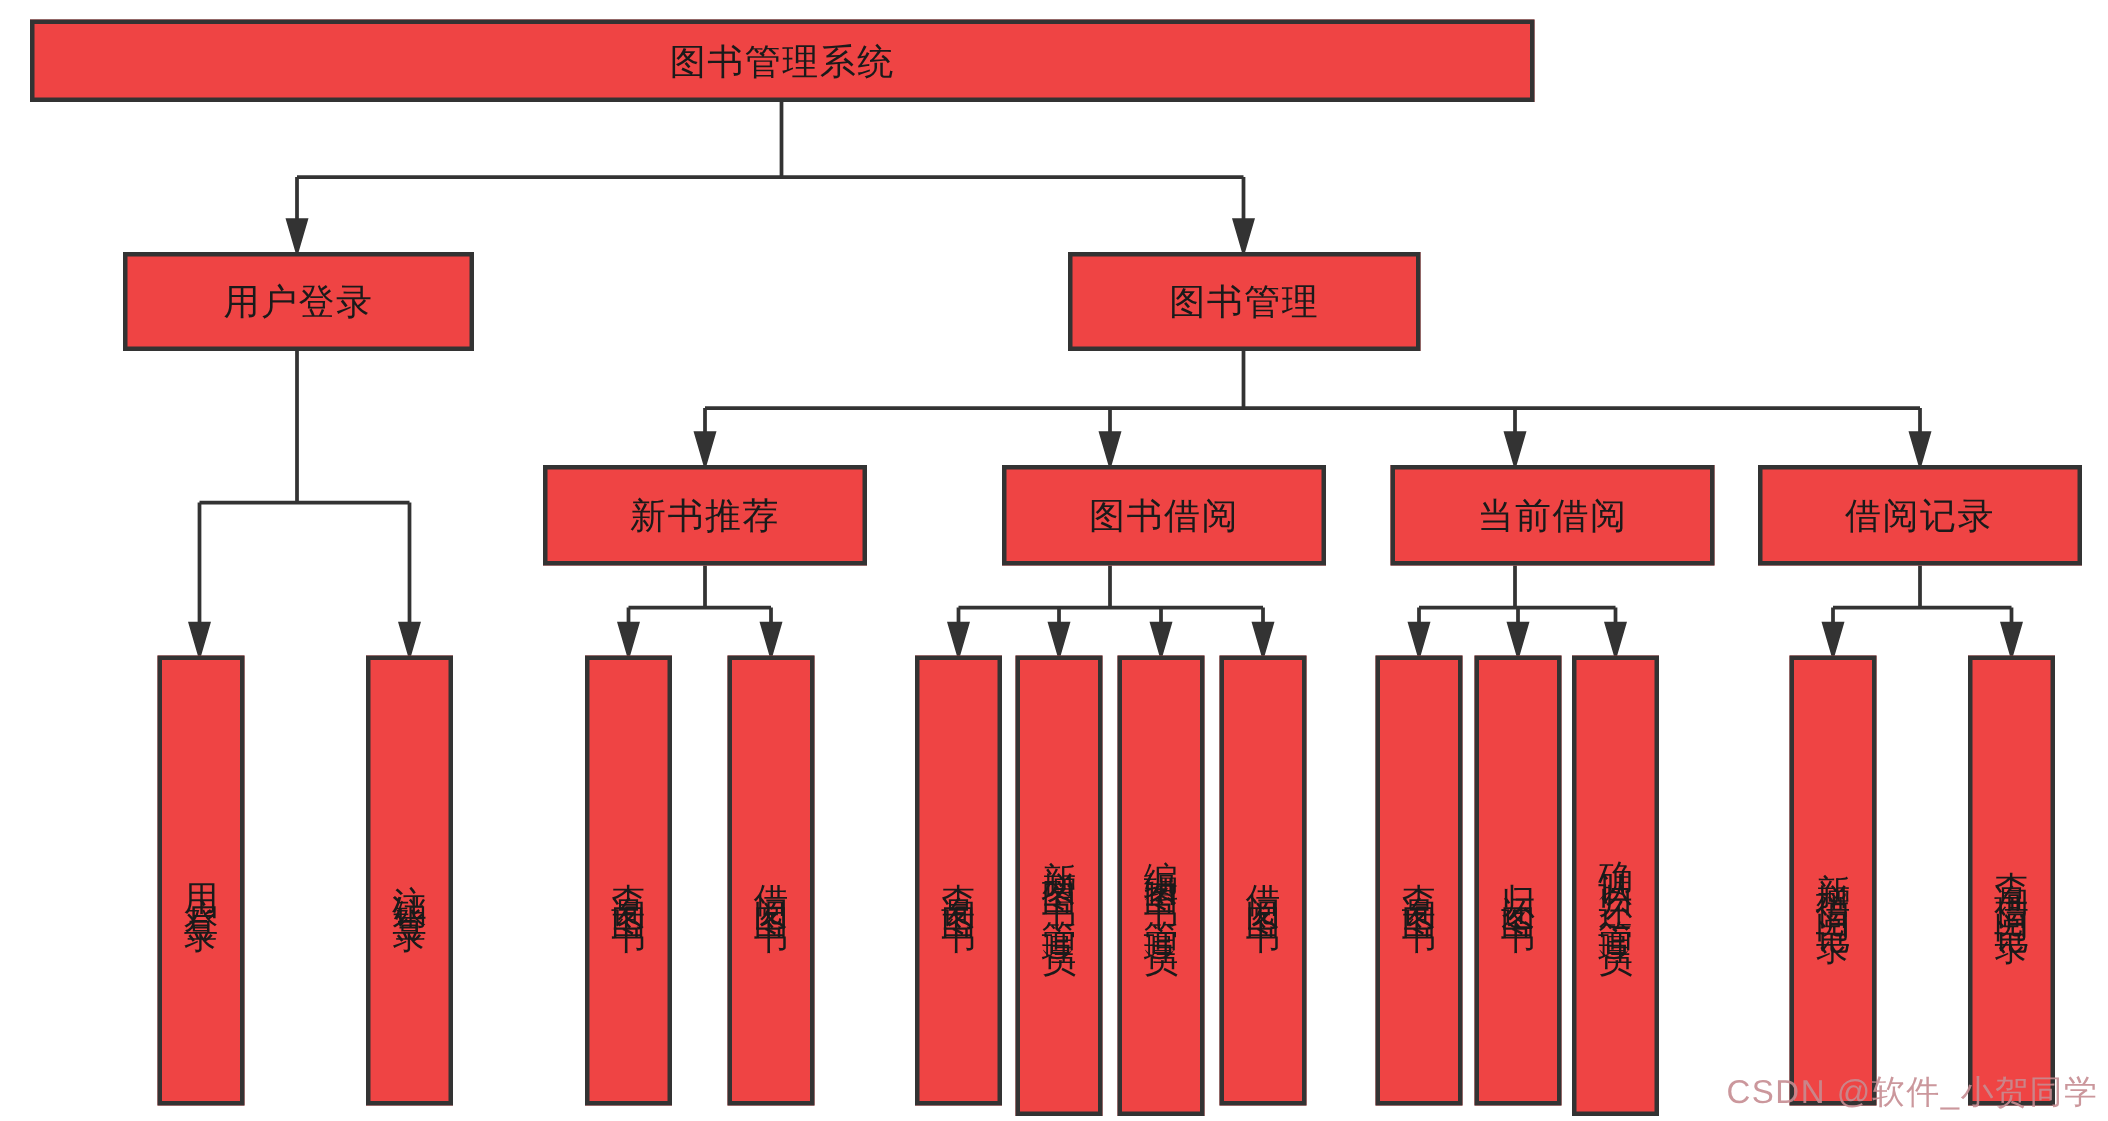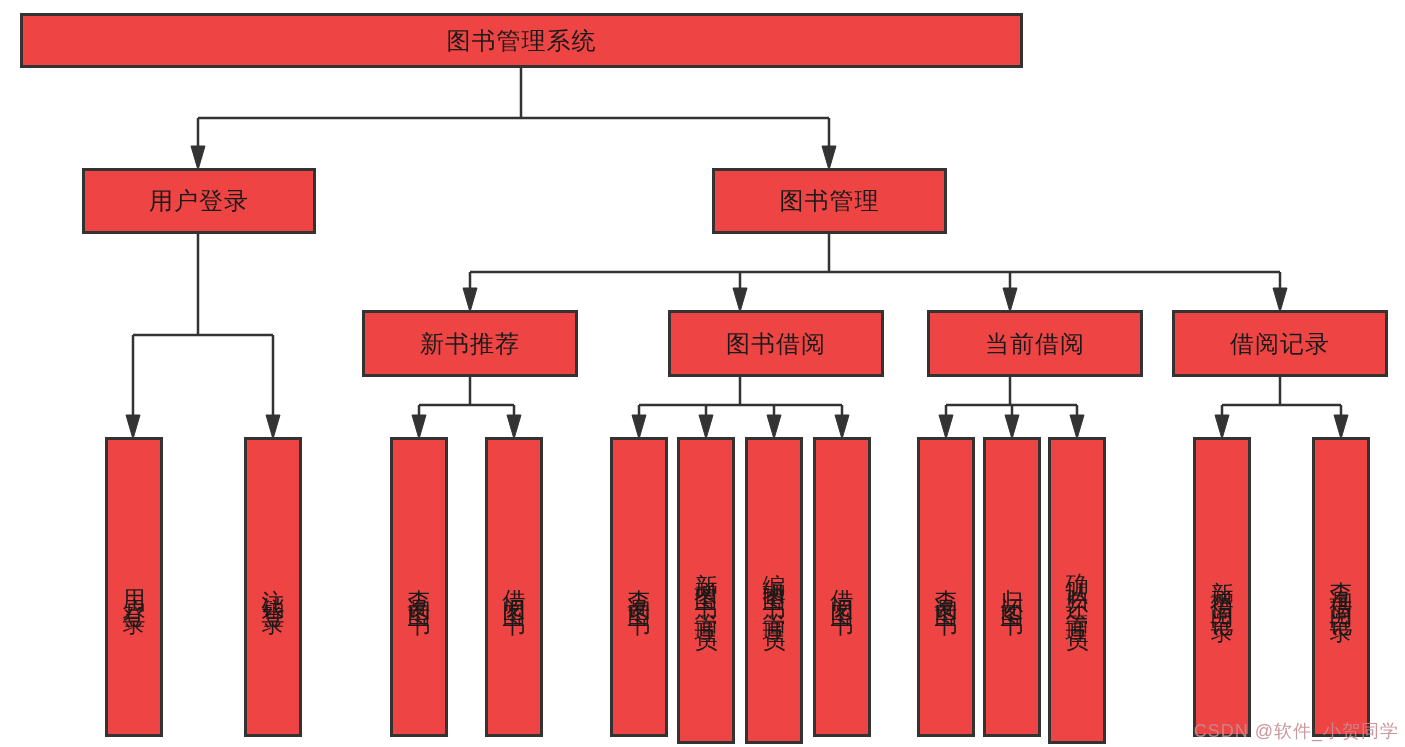--- a/index.html
+++ b/index.html
@@ -36,21 +36,21 @@
     position: absolute;
     left: 0; top: 0;
     z-index: 1;
   }
   #wires line { stroke: #333333; stroke-width: 2.5; }
   #wires polygon { fill: #333333; stroke: #333333; }
   #watermark {
     position: absolute;
     right: 6px;
     bottom: 4px;
-    font-size: 18px;
+    font-size: 22px;
     color: rgba(197, 140, 145, 0.9);
     z-index: 5;
     letter-spacing: 1px;
   }
 </style>
 </head>
 <body>
 
 <div id="canvas">
 

